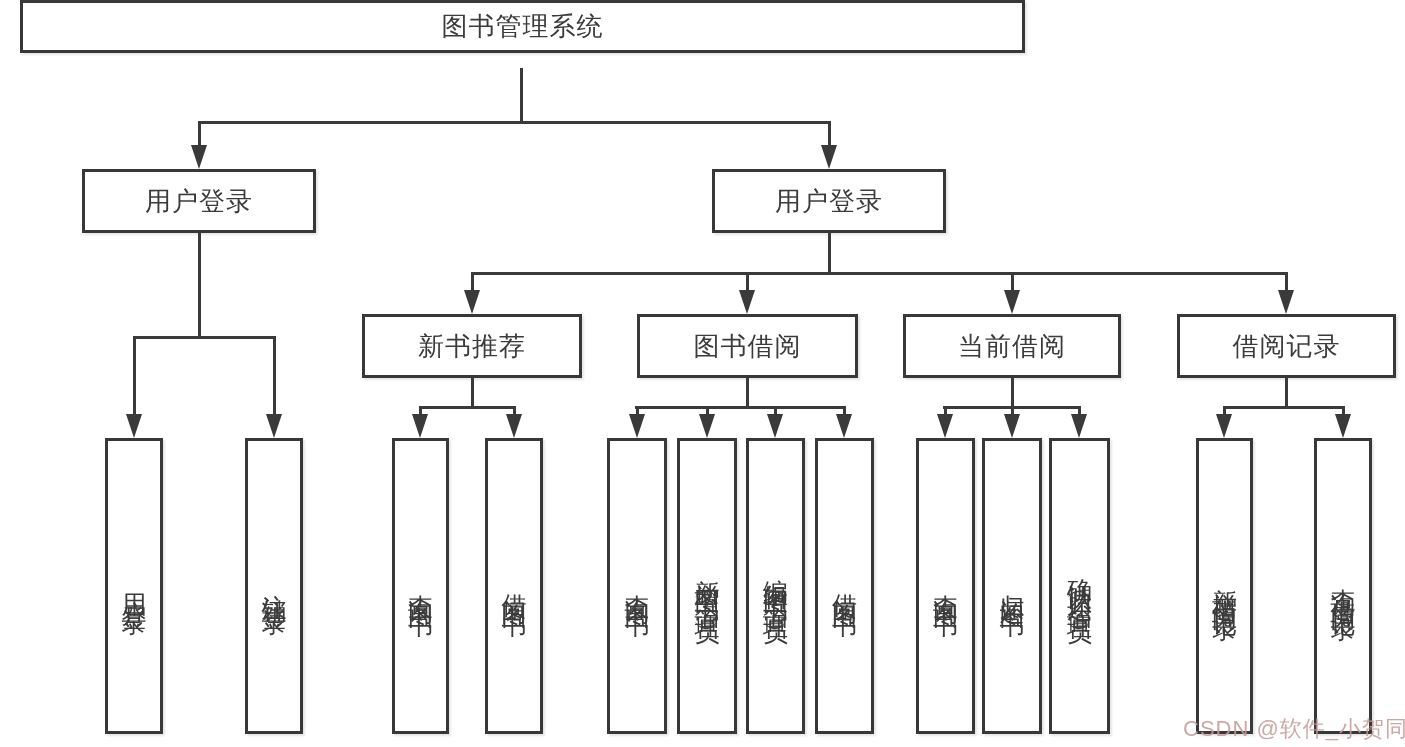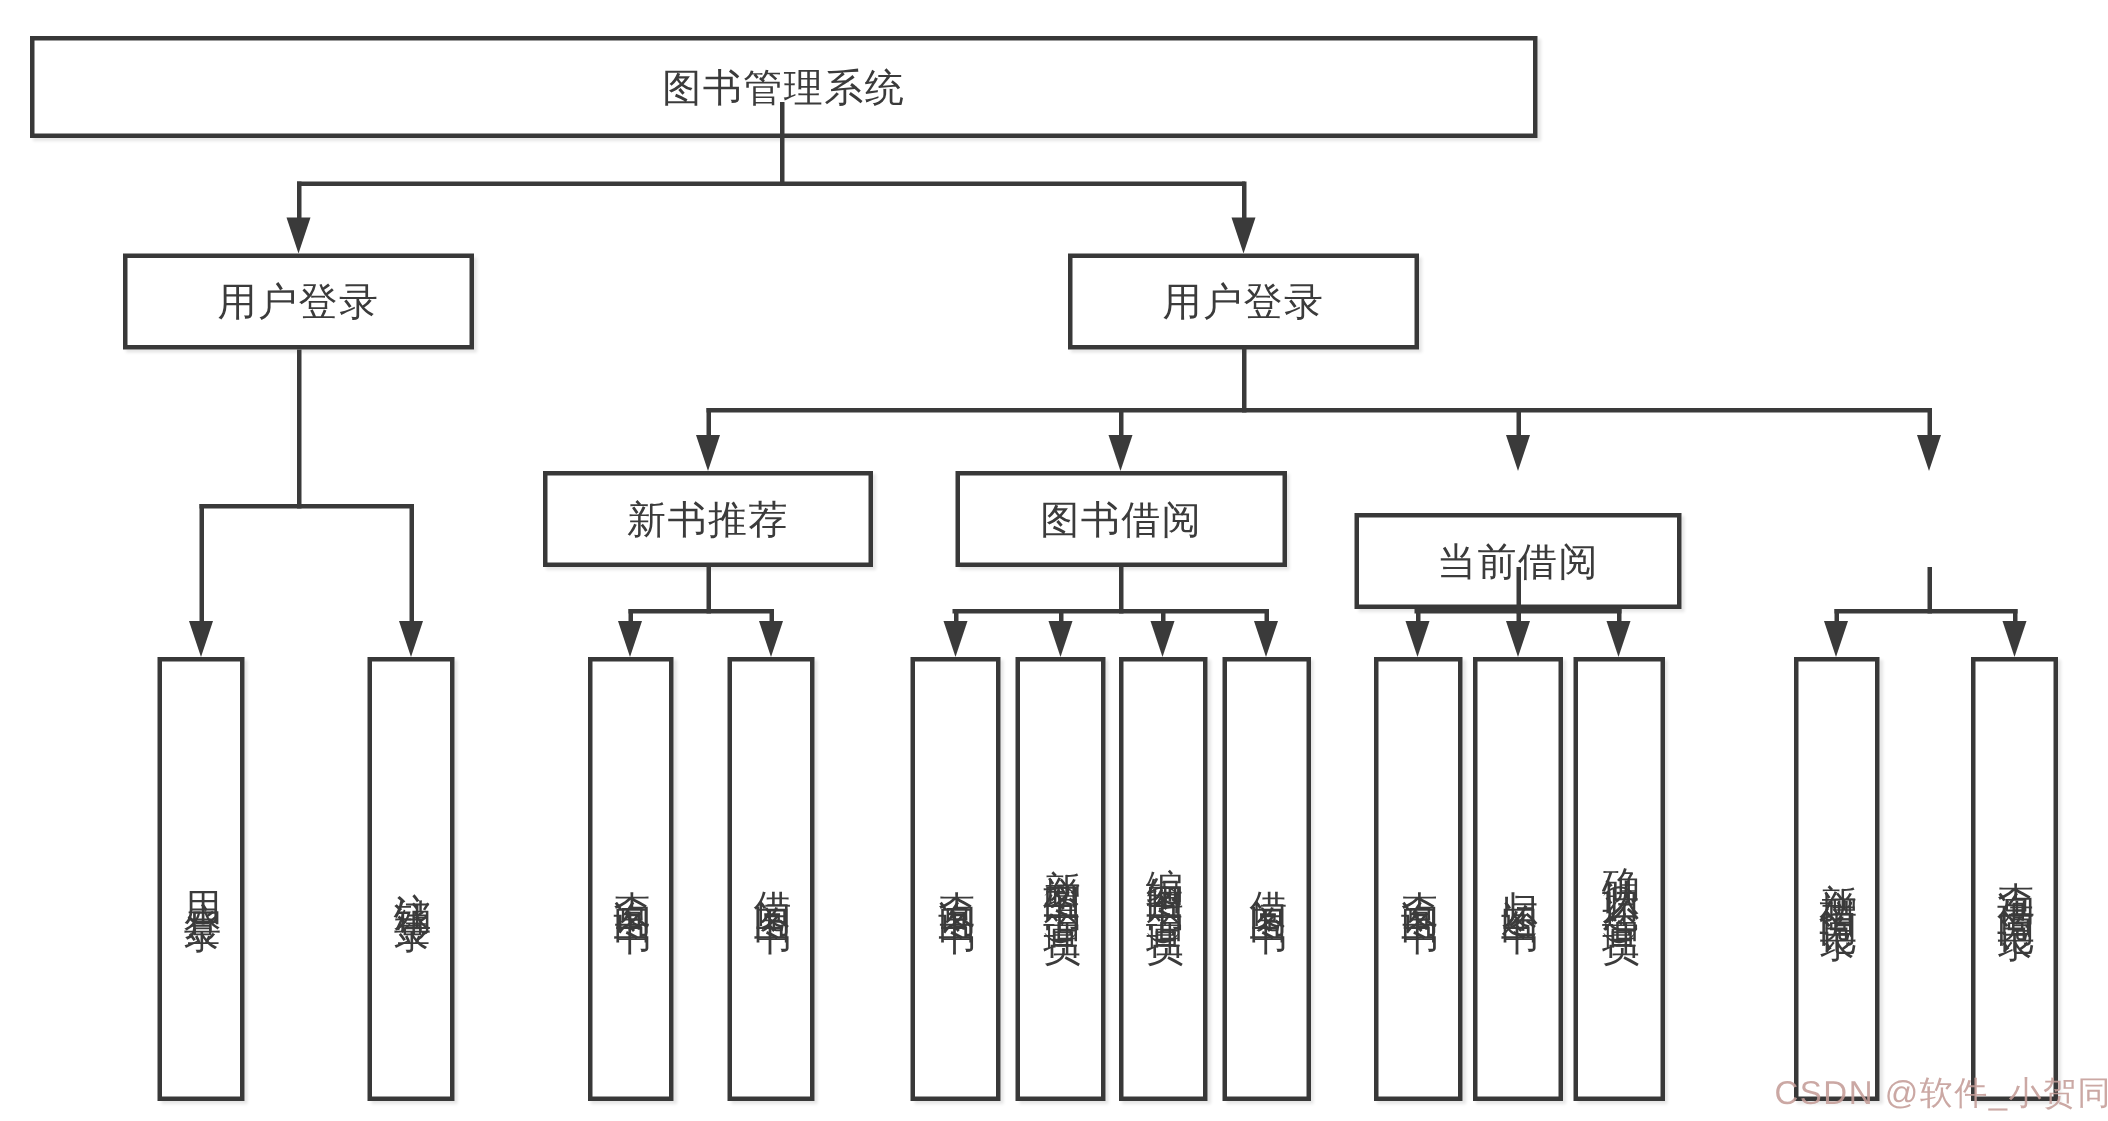--- a/index.html
+++ b/index.html
@@ -33,21 +33,21 @@
     position:absolute; left:1183px; top:714px; z-index:5;
     font-size:22px; color:#c49d98; opacity:0.88; white-space:nowrap;
     letter-spacing:1px;
   }
 </style>
 </head>
 <body>
 
 <div class="stage">
 
-  <div class="box" style="left:20px; top:24px; width:1005px; height:68px;">图书管理系统</div>
+  <div class="box" style="left:20px; top:0; width:1005px; height:53px;">图书管理系统</div>
 
   <div class="vl" style="left:520px; top:68px; height:56px;"></div>
   <div class="hl" style="left:198px; top:121px; width:632px;"></div>
   <div class="vl" style="left:198px; top:121px; height:28px;"></div>
   <div class="ah" style="left:191px; top:145px;"></div>
   <div class="vl" style="left:828px; top:121px; height:28px;"></div>
   <div class="ah" style="left:821px; top:145px;"></div>
 
   <div class="box l2" style="left:82px;">用户登录</div>
   <div class="box l2" style="left:712px;">用户登录</div>
@@ -65,21 +65,22 @@
   <div class="ah" style="left:464px; top:290px;"></div>
   <div class="vl" style="left:746px; top:272px; height:22px;"></div>
   <div class="ah" style="left:739px; top:290px;"></div>
   <div class="vl" style="left:1011px; top:272px; height:22px;"></div>
   <div class="ah" style="left:1004px; top:290px;"></div>
   <div class="vl" style="left:1285px; top:272px; height:22px;"></div>
   <div class="ah" style="left:1278px; top:290px;"></div>
 
   <div class="box l3" style="left:637px; width:221px;">图书借阅</div>
   <div class="box l3" style="left:362px; width:220px;">新书推荐</div>
-  <div class="box l3" style="left:903px; width:218px;margin-top:28px;">当前借阅</div>
+  <div class="box l3" style="left:903px; width:218px;">当前借阅</div>
+  <div class="box l3" style="left:1177px; width:219px;">借阅记录</div>
 
   <div class="vl" style="left:471px; top:378px; height:31px;"></div>
   <div class="hl" style="left:419px; top:406px; width:97px;"></div>
   <div class="vl" style="left:419px; top:406px; height:12px;"></div>
   <div class="ah" style="left:412px; top:414px;"></div>
   <div class="vl" style="left:513px; top:406px; height:12px;"></div>
   <div class="ah" style="left:506px; top:414px;"></div>
 
   <div class="vl" style="left:746px; top:378px; height:31px;"></div>
   <div class="hl" style="left:635px; top:406px; width:211px;"></div>

